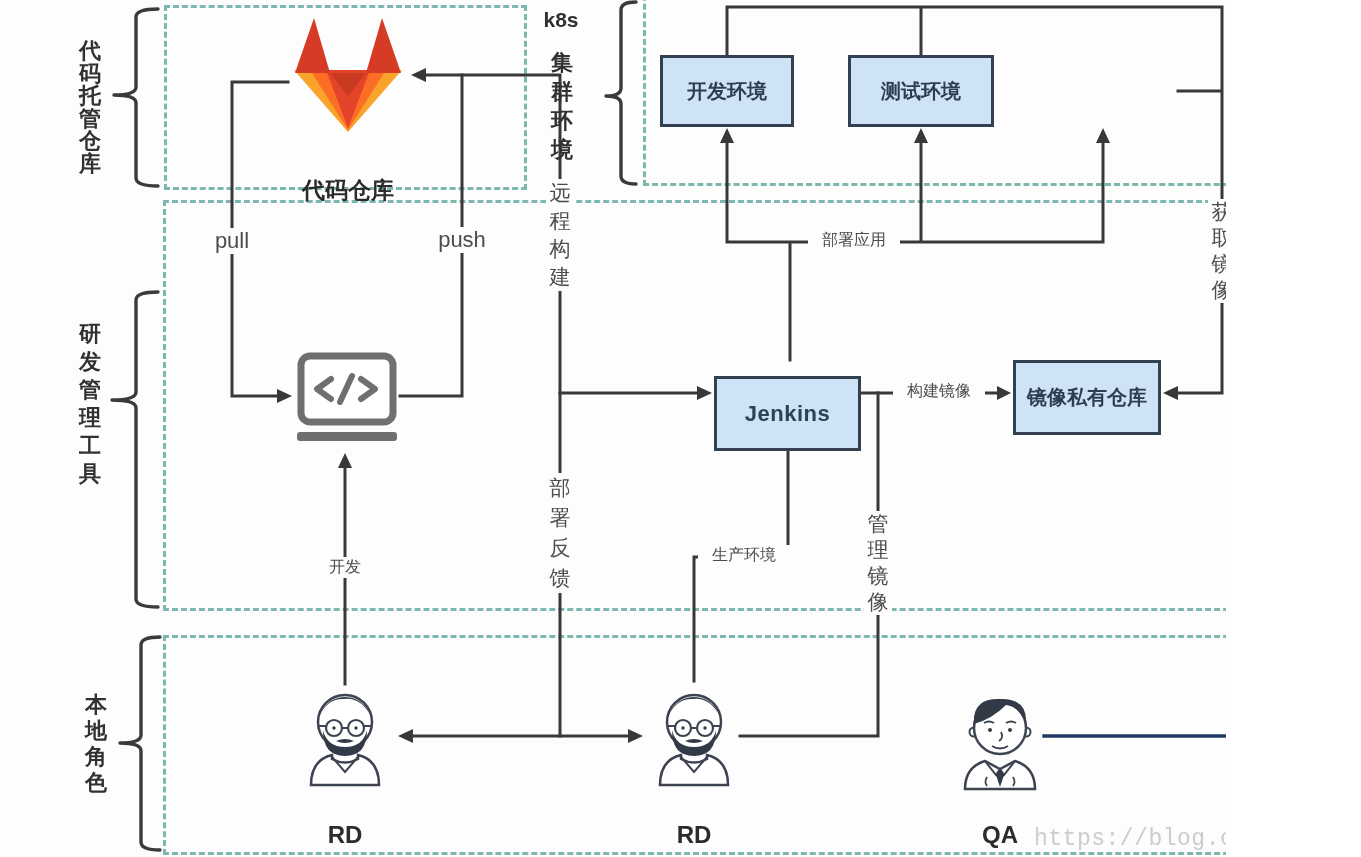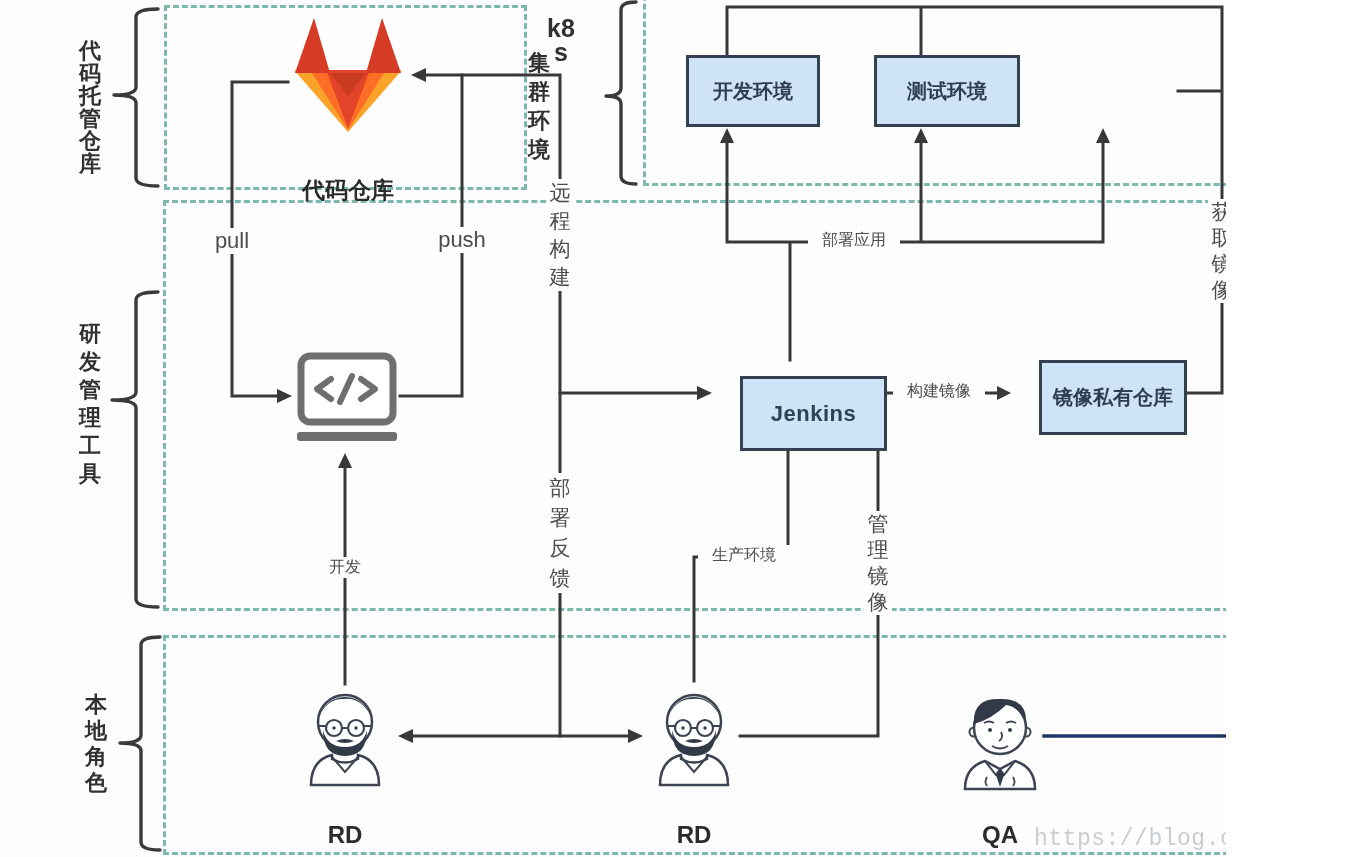--- a/index.html
+++ b/index.html
@@ -11,21 +11,20 @@
   }
   svg.layer{position:absolute;left:0;top:0;z-index:3;}
   .dashed-box{
     position:absolute;border:3px dashed #7cb8ae;z-index:1;background:transparent;
   }
   .env-box,.node-box{
     position:absolute;z-index:4;background:#cfe3f6;border:3px solid #33404f;
     display:flex;align-items:center;justify-content:center;
     font-weight:bold;font-size:20px;color:#2f3d52;text-align:center;line-height:1.15;
     box-sizing:border-box;
-    margin-left:26px;
   }
   .jenkins-text{font-size:22px;letter-spacing:.5px;color:#2e4257;}
   .vlabel{
     position:absolute;z-index:5;background:#fdfdfe;text-align:center;
     word-break:break-all;line-break:anywhere;font-size:21px;color:#4c4c4c;
   }
   .hlabel{
     position:absolute;z-index:5;background:#fdfdfe;text-align:center;
     font-size:16px;color:#4c4c4c;white-space:nowrap;
   }
@@ -149,22 +148,22 @@
       <circle cx="0" cy="38" r="26" fill="#ffffff" stroke="#3d4351" stroke-width="2.5"></circle>
       <path d="M-26,34 Q-28,8 0,9 Q28,8 26,34 Q22,17 6,15 Q-8,29 -26,34 Z" fill="#323a47"></path>
       <path d="M-16,33 q5,-3 10,0 M6,33 q5,-3 10,0" fill="none" stroke="#3d4351" stroke-width="2"></path>
       <circle cx="-10" cy="40" r="2" fill="#323a47"></circle>
       <circle cx="10" cy="40" r="2" fill="#323a47"></circle>
       <path d="M1,42 q3,6 -2,9 M-8,56 Q0,61 8,56" fill="none" stroke="#3d4351" stroke-width="1.8"></path>
     </g>
   </svg>
 
   <div class="glabel" style="left:74px;top:40px;width:32px;font-size:22px;line-height:22.5px;">代码托管仓库</div>
-  <div class="glabel" style="left:542px;top:16px;width:38px;font-size:25px;line-height:24px;">k8s</div>
-  <div class="glabel" style="left:523px;top:48px;width:32px;font-size:22px;line-height:29px;">集群环境</div>
+  <div class="glabel" style="left:542px;top:8px;width:38px;font-size:21px;line-height:24px;">k8s</div>
+  <div class="glabel" style="left:546px;top:48px;width:32px;font-size:22px;line-height:29px;">集群环境</div>
   <div class="glabel" style="left:74px;top:320px;width:32px;font-size:22px;line-height:28px;">研发管理工具</div>
   <div class="glabel" style="left:80px;top:692px;width:32px;font-size:22px;line-height:26px;">本地角色</div>
 
   <div class="env-box" style="left:660px;top:55px;width:134px;height:72px;">
       <span>开发环境</span>
     </div>
   <div class="env-box" style="left:848px;top:55px;width:146px;height:72px;">
       <span>测试环境</span>
     </div>
   <div class="node-box" style="left:714px;top:376px;width:147px;height:75px;">

